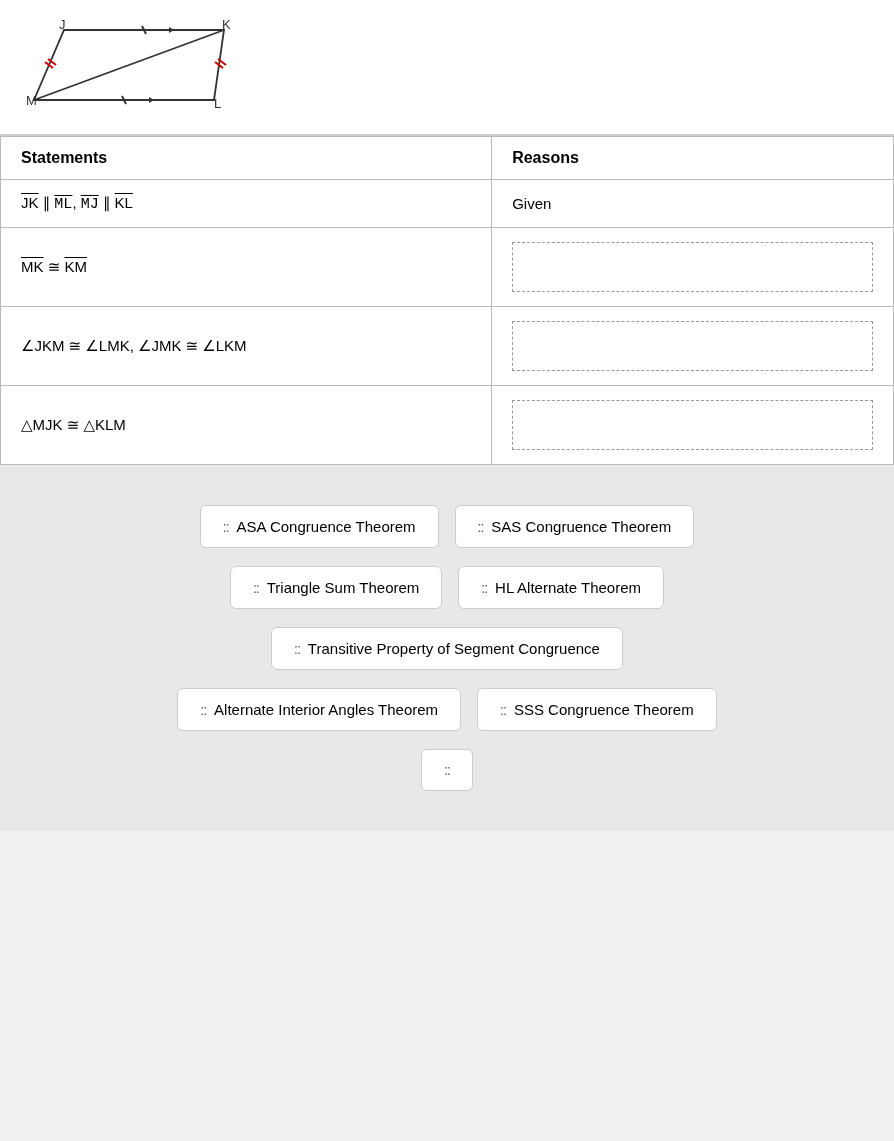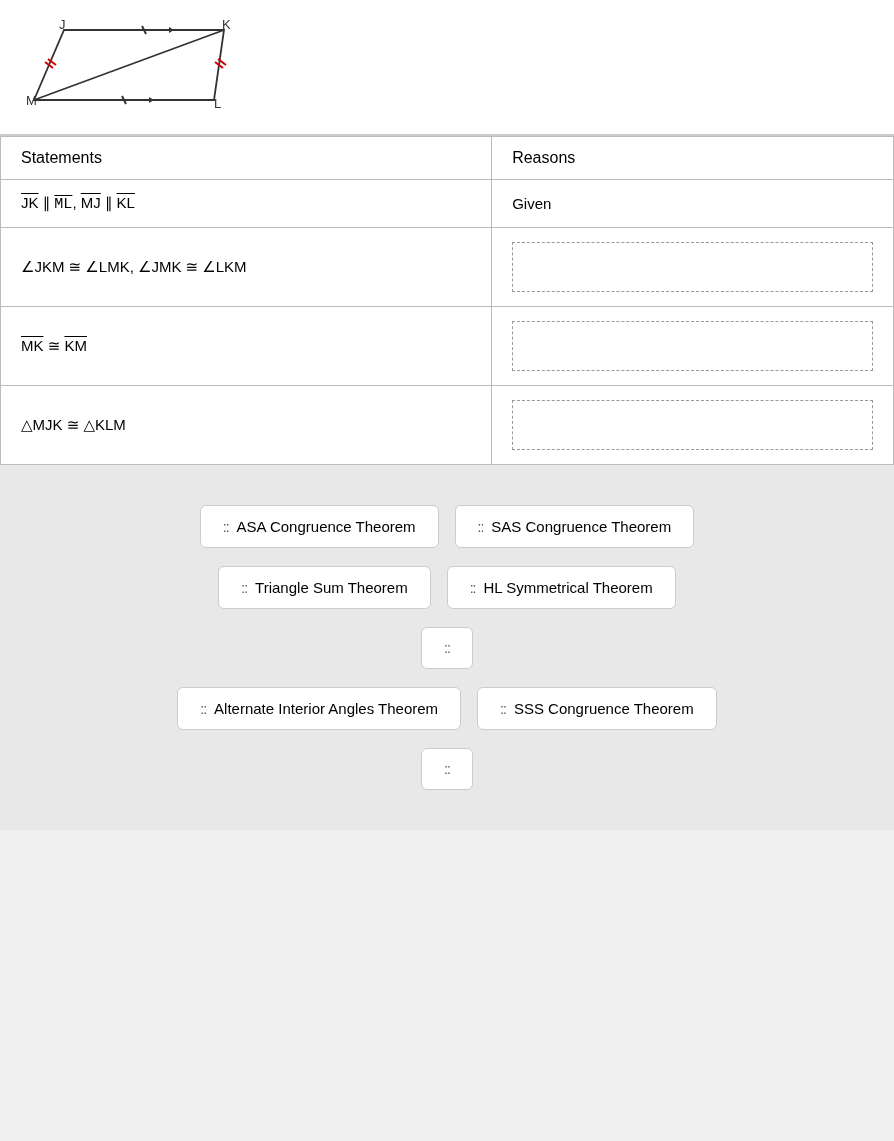--- a/index.html
+++ b/index.html
@@ -30,21 +30,21 @@
     }
 
     .proof-table {
       width: 100%;
       border-collapse: collapse;
       border: 1.5px solid #bbb;
     }
 
     .proof-table th {
       background: white;
-      font-weight: normal;
+      font-weight: bold;
       font-size: 16px;
       padding: 12px 20px;
       border: 1.5px solid #bbb;
       text-align: left;
     }
 
     .proof-table td {
       padding: 14px 20px;
       border: 1.5px solid #bbb;
       font-size: 15px;
@@ -144,37 +144,37 @@
     <thead>
       <tr>
         <th class="stmt-col">Statements</th>
         <th class="reason-col">Reasons</th>
       </tr>
     </thead>
     <tbody>
 
       <tr>
         <td class="stmt-col">
-          <span style="text-decoration:overline;">JK</span> ∥ <span style="text-decoration:overline;font-family:Liberation Mono, monospace;">ML</span>, <span style="text-decoration:overline;">MJ</span> ∥ <span style="text-decoration:overline;text-align:center;">KL</span>
+          <span style="text-decoration:overline;">JK</span> ∥ <span style="text-decoration:overline;font-family:Liberation Mono, monospace;">ML</span>, <span style="text-decoration:overline;font-family:Liberation Mono, monospace;">MJ</span> ∥ <span style="text-decoration:overline;text-align:center;">KL</span>
         </td>
         <td class="reason-col">Given</td>
       </tr>
 
       <tr>
         <td class="stmt-col">
-          ∠JKM ≅ ∠LMK, ∠JMK ≅ ∠LKM
+          <span style="text-decoration:overline;">MK</span> ≅ <span style="text-decoration:overline;">KM</span>
         </td>
         <td class="reason-col">
           <div class="dashed-box"></div>
         </td>
       </tr>
 
       <tr>
         <td class="stmt-col">
-          <span style="text-decoration:overline;">MK</span> ≅ <span style="text-decoration:overline;">KM</span>
+          ∠JKM ≅ ∠LMK, ∠JMK ≅ ∠LKM
         </td>
         <td class="reason-col">
           <div class="dashed-box"></div>
         </td>
       </tr>
 
       <tr>
         <td class="stmt-col">
           △MJK ≅ △KLM
         </td>
@@ -199,27 +199,28 @@
     </div>
   </div>
 
   <div class="options-row">
     <div class="option-btn">
       <span class="drag-dots">::</span>
       <span>Triangle Sum Theorem</span>
     </div>
     <div class="option-btn">
       <span class="drag-dots">::</span>
-      <span>HL Symmetrical Theorem</span>
-    </div>
-  </div>
-
-  <div class="options-row">
-    <div class="option-btn">
-      <span class="drag-dots">::</span>
+      <span>HL Alternate Theorem</span>
+    </div>
+  </div>
+
+  <div class="options-row">
+    <div class="option-btn">
+      <span class="drag-dots">::</span>
+      <span>Transitive Property of Segment Congruence</span>
     </div>
   </div>
 
   <div class="options-row">
     <div class="option-btn">
       <span class="drag-dots">::</span>
       <span>Alternate Interior Angles Theorem</span>
     </div>
     <div class="option-btn">
       <span class="drag-dots">::</span>

